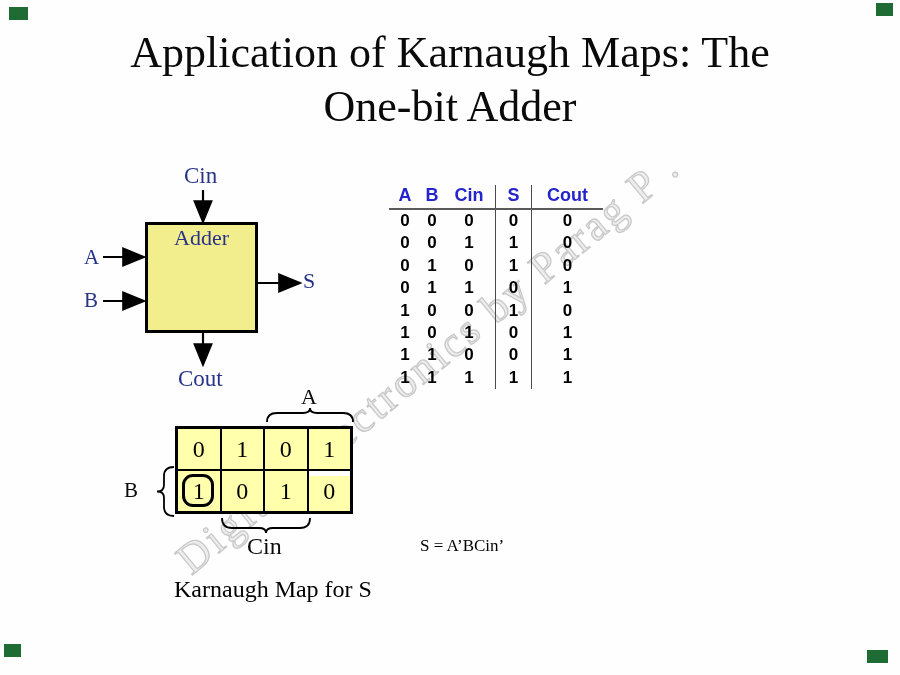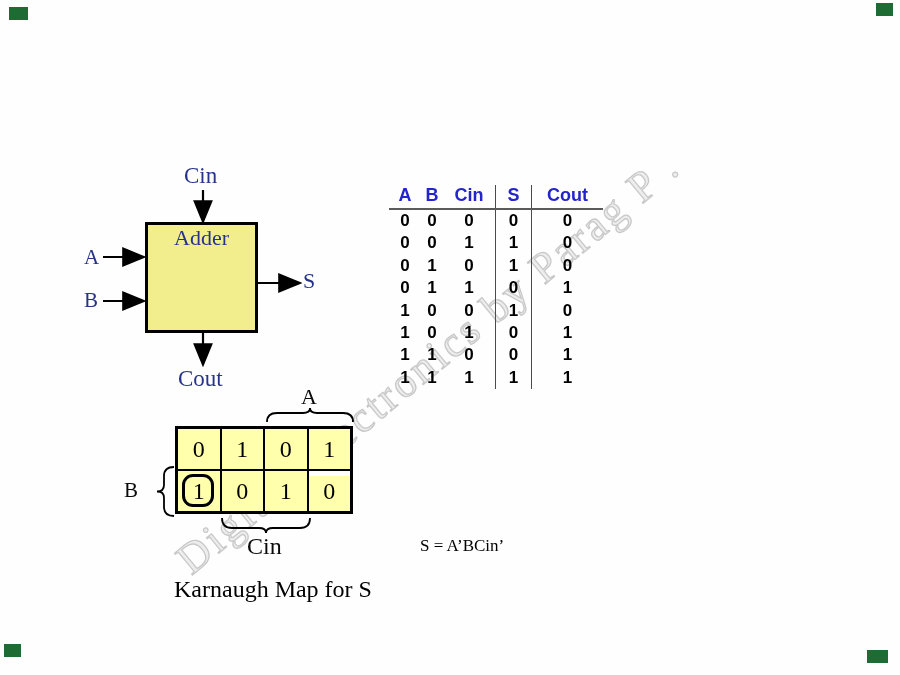--- a/index.html
+++ b/index.html
@@ -58,20 +58,24 @@
   #c-bl{left:4px;top:644px;width:17px;height:13px;}
   #c-br{left:867px;top:650px;width:21px;height:13px;}
 </style>
 </head>
 <body>
 
 <div class="slide">
 
   <div class="watermark">Digital Electronics by Parag P .</div>
 
+  <div class="title">
+    <div>Application of Karnaugh Maps: The</div>
+    <div>One-bit Adder</div>
+  </div>
 
   <div class="adder-box">
     <span class="adder-label">Adder</span>
   </div>
   <span class="pin-label" id="lbl-cin">Cin</span>
   <span class="pin-label" id="lbl-a">A</span>
   <span class="pin-label" id="lbl-b">B</span>
   <span class="pin-label" id="lbl-s">S</span>
   <span class="pin-label" id="lbl-cout">Cout</span>
 

